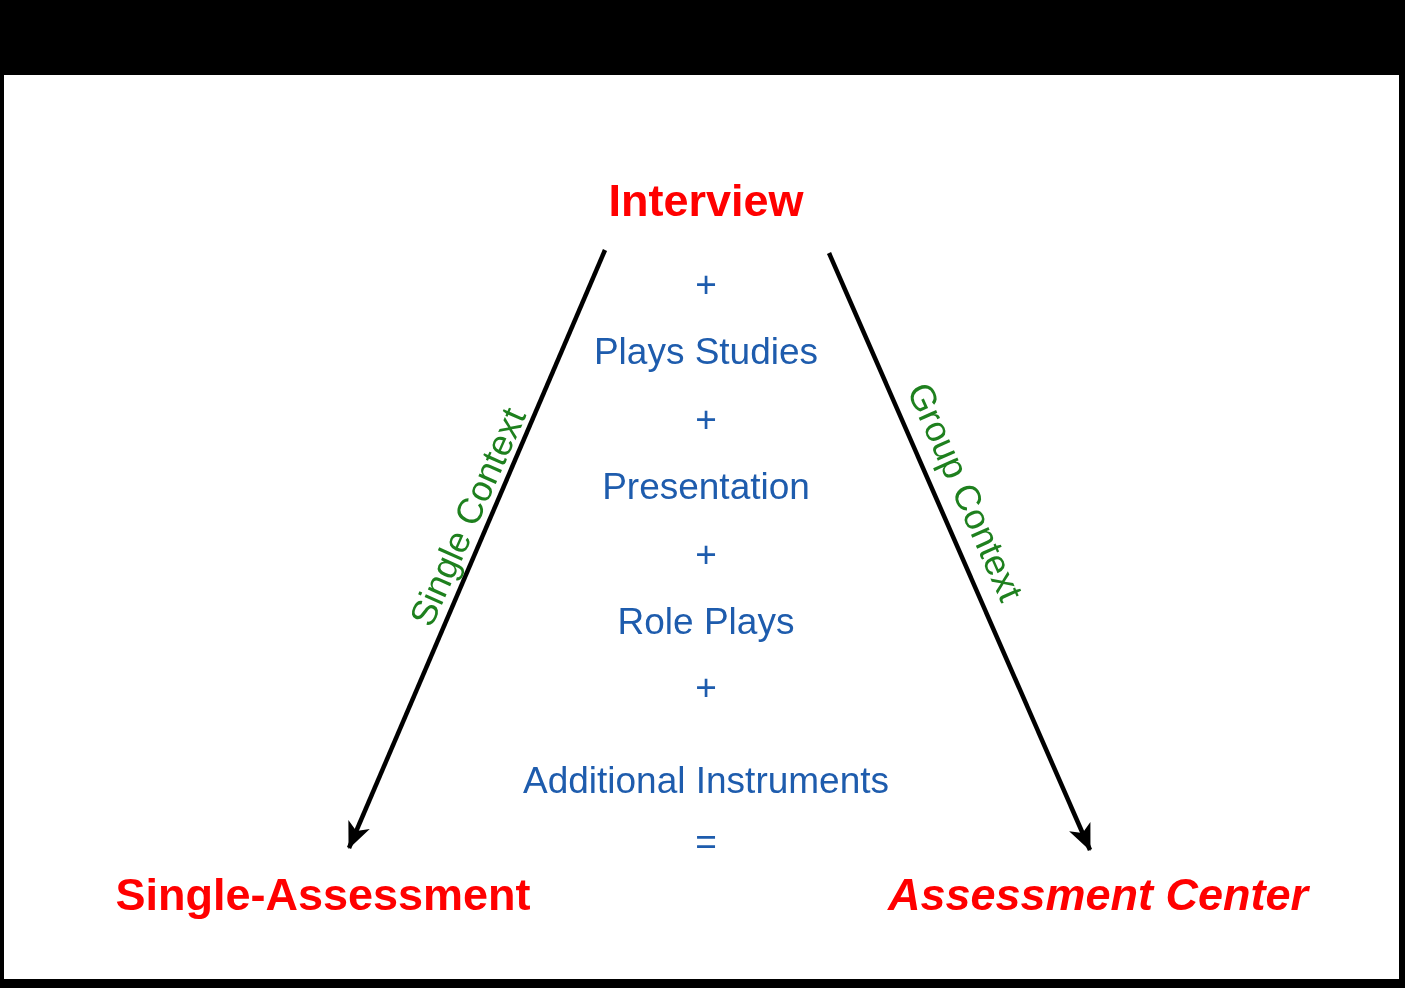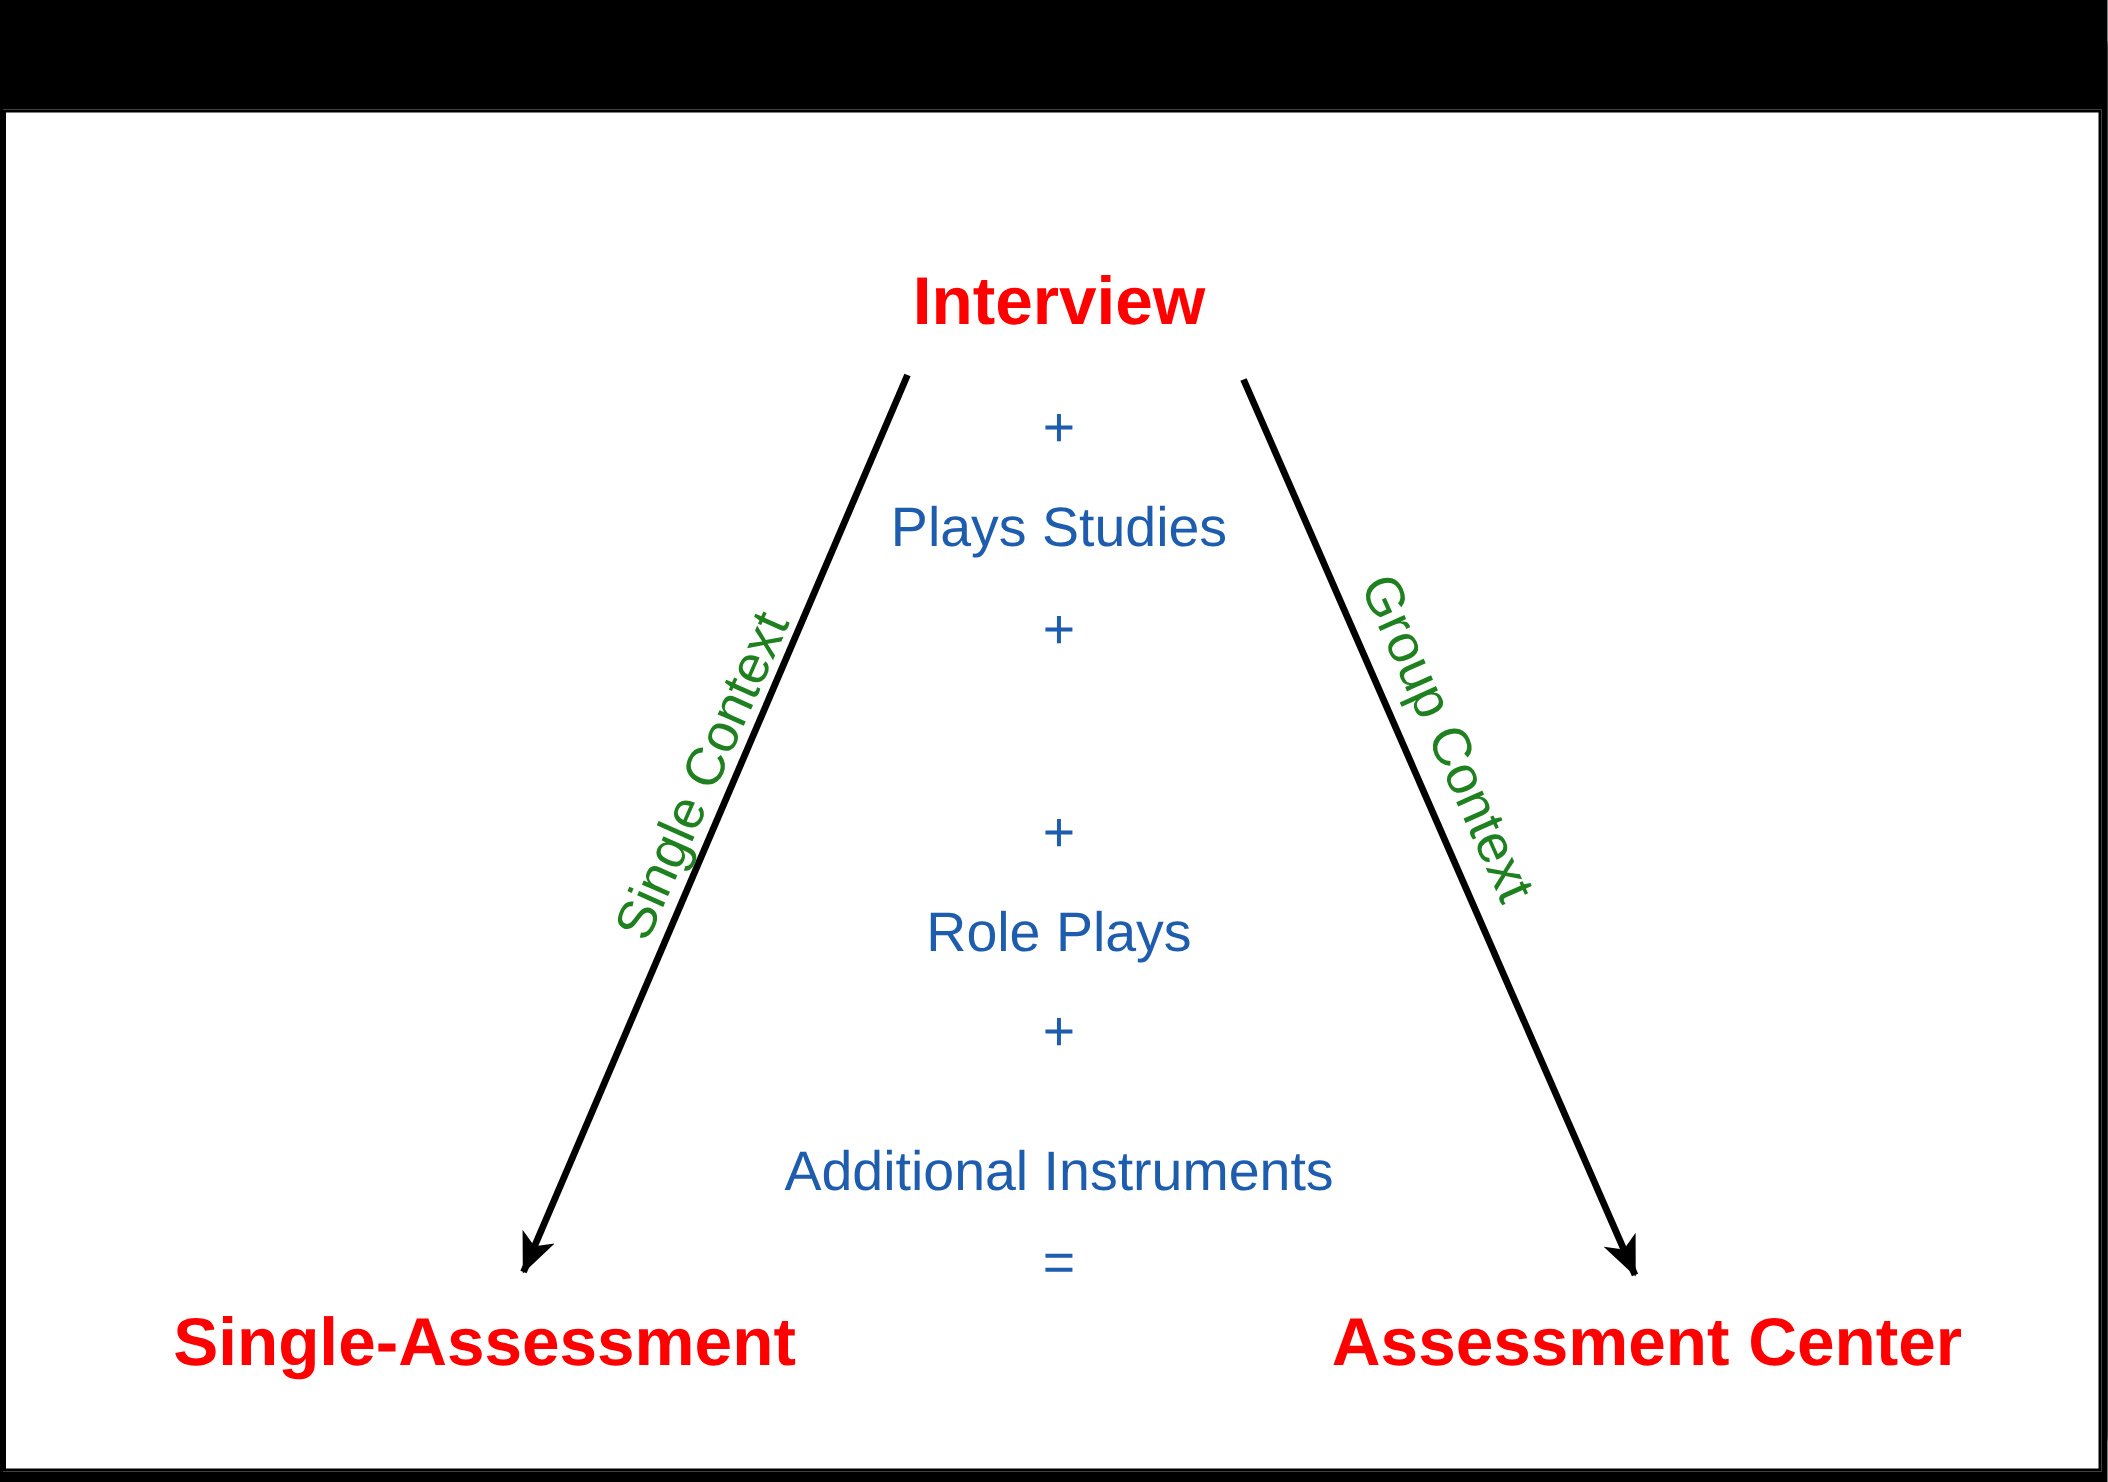--- a/index.html
+++ b/index.html
@@ -3,21 +3,21 @@
 <meta charset="utf-8">
 <style>
   html,body{margin:0;padding:0;}
   body{
     width:1405px;height:988px;
     background:#000;
     font-family:"Liberation Sans", sans-serif;
     position:relative;
     overflow:hidden;
   }
-  .canvas{position:absolute;left:0;top:0;width:1405px;height:988px;background:#000;border-radius:31px;}
+  .canvas{position:absolute;left:0;top:0;width:1405px;height:988px;background:#000;}
   .slide{
     position:absolute;left:2px;top:73px;width:1399px;height:908px;
     background:#fff;border:2px solid #000;box-sizing:border-box;
     overflow:hidden;
   }
   .arrows{position:absolute;left:0;top:0;width:1395px;height:904px;}
   .arrows line{stroke:#000;stroke-width:4.5px;}
   .arrows .head{fill:#000;stroke:none;}
   .heading{
     position:absolute;left:12px;width:1380px;text-align:center;
@@ -29,21 +29,21 @@
     position:absolute;left:12px;width:1380px;text-align:center;
     color:#1e5cad;font-size:37px;line-height:44px;white-space:nowrap;
   }
   .context-label{
     position:absolute;color:#1e801e;font-size:36px;line-height:40px;
     white-space:nowrap;
   }
   .context-left{left:464px;top:442px;transform:translate(-50%,-50%) rotate(-66deg);}
   .context-right{left:961px;top:417px;transform:translate(-50%,-50%) rotate(66deg);}
   .red-bottom-left{top:793px;left:0;width:602px;line-height:54px;margin-left:18px;}
-  .red-bottom-right{top:793px;left:794px;width:600px;line-height:54px;}
+  .red-bottom-right{top:793px;left:794px;width:600px;line-height:54px;font-style:italic;}
 </style>
 </head>
 <body>
 
 <div class="canvas">
   <div class="slide">
 
     <svg class="arrows" viewBox="0 0 1395 904">
       <defs>
         <marker id="ah" viewBox="0 0 12 12" refX="11" refY="6" markerWidth="6.2" markerHeight="6.2" orient="auto">
@@ -52,20 +52,21 @@
       </defs>
       <line x1="601" y1="175" x2="345" y2="773" marker-end="url(#ah)"></line>
       <line x1="825" y1="178" x2="1086" y2="775" marker-end="url(#ah)"></line>
     </svg>
 
     <div class="heading title-top">Interview</div>
 
     <div class="blue-item" style="top:188px">+</div>
     <div class="blue-item" style="top:255px">Plays Studies</div>
     <div class="blue-item" style="top:323px">+</div>
+    <div class="blue-item" style="top:390px">Presentation</div>
     <div class="blue-item" style="top:458px">+</div>
     <div class="blue-item" style="top:525px">Role Plays</div>
     <div class="blue-item" style="top:591px">+</div>
     <div class="blue-item" style="top:684px">Additional Instruments</div>
     <div class="blue-item" style="top:745px">=</div>
 
     <div class="context-label context-left">Single Context</div>
     <div class="context-label context-right">Group Context</div>
 
     <div class="heading red-bottom-left">Single-Assessment</div>

